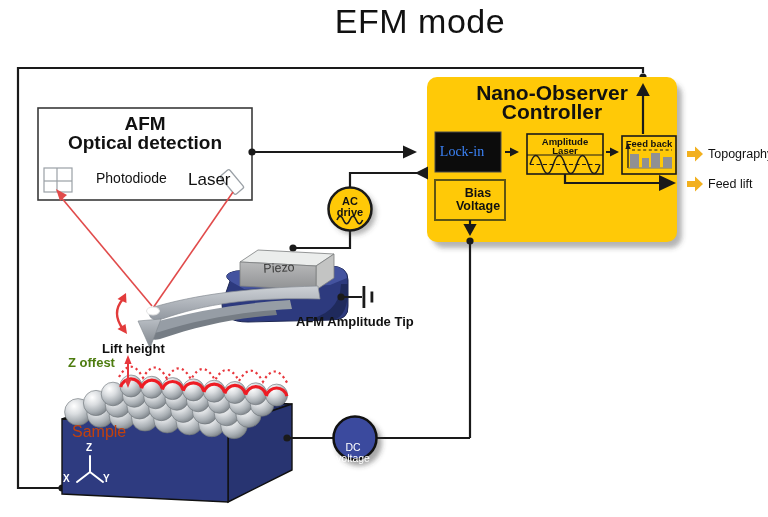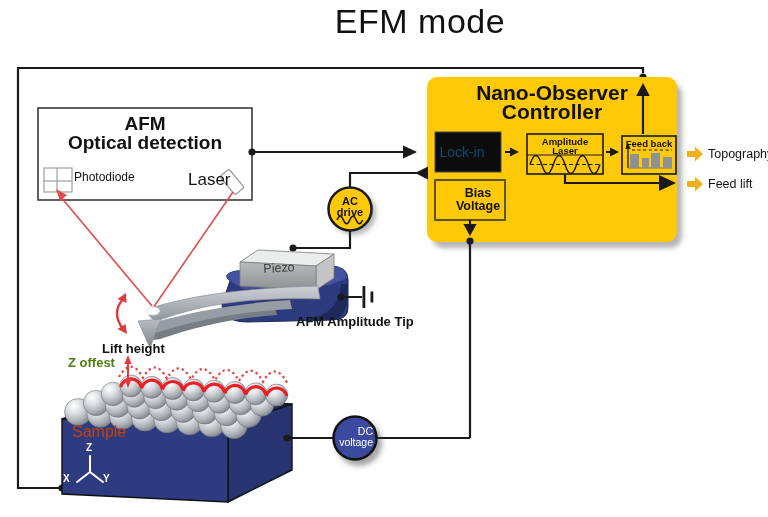--- a/index.html
+++ b/index.html
@@ -5,33 +5,33 @@
   html,body{margin:0;padding:0;background:#ffffff;}
   #stage{
     position:relative;width:768px;height:517px;overflow:hidden;
     font-family:"Liberation Sans", sans-serif;background:#ffffff;
   }
   #stage svg{position:absolute;left:0;top:0;}
   .lbl{position:absolute;color:#111;white-space:nowrap;}
   #title{left:240px;top:2px;width:360px;font-size:34px;font-weight:500;letter-spacing:.5px;text-align:center;}
   .afm-title{left:38px;width:214px;text-align:center;font-weight:bold;font-size:19px;line-height:1.0;}
   #afm-t1{top:114px;} #afm-t2{top:133px;}
-  #photodiode-label{left:74px;top:170px;font-size:12px;}
+  #photodiode-label{left:96px;top:170px;font-size:14px;}
   #laser-label{left:188px;top:170px;font-size:17px;}
   .ctl-title{left:427px;width:250px;text-align:center;font-weight:bold;font-size:21px;line-height:1.0;}
   #ctl-t1{top:82px;} #ctl-t2{top:101px;}
-  #lockin-label{left:435px;top:132px;width:54px;height:40px;display:flex;align-items:center;justify-content:center;color:#0c4a6e;font-size:14px;}
+  #lockin-label{left:435px;top:132px;width:54px;height:40px;display:flex;align-items:center;justify-content:center;color:#3b82f6;font-size:14px;font-family:Liberation Serif, serif;}
   .amp-lbl{left:527px;width:76px;text-align:center;font-weight:bold;font-size:9.5px;line-height:1.0;}
   #amp-t1{top:137px;} #amp-t2{top:146px;}
   #feedback-label{left:622px;top:138px;width:54px;text-align:center;font-weight:bold;font-size:9.5px;}
   .bias-lbl{left:435px;width:86px;text-align:center;font-weight:bold;font-size:12.5px;line-height:1.0;}
   #bias-t1{top:187px;} #bias-t2{top:200px;}
   .ac-lbl{left:328px;width:44px;text-align:center;font-weight:bold;font-size:11px;line-height:1.0;}
   #ac-t1{top:196px;} #ac-t2{top:207px;}
-  .dc-lbl{left:333px;width:40px;text-align:right;color:#fff;font-size:10.5px;line-height:1.0;}
+  .dc-lbl{left:333px;width:40px;text-align:center;color:#fff;font-size:10.5px;line-height:1.0;margin-top:16px;}
   #dc-t1{top:426px;} #dc-t2{top:437px;}
   #topography-label{left:708px;top:147px;font-size:12.5px;}
   #phase-lift-label{left:708px;top:177px;font-size:12.5px;}
   #piezo-label{left:244px;top:261px;width:70px;text-align:center;font-size:12.5px;color:#3c3c3c;transform:rotate(-3deg);}
   #tip-label{left:296px;top:314px;font-weight:bold;font-size:13px;}
   #lift-height-label{left:59px;top:341px;font-weight:bold;font-size:13px;padding-left:43px;}
   #z-offset-label{left:68px;top:355px;font-weight:bold;font-size:13px;color:#4d7c0f;}
   #sample-label{left:72px;top:423px;font-size:16px;color:#c2410c;}
   .axis-lbl{color:#fff;font-weight:bold;font-size:10px;}
   #axis-z{left:86px;top:442px;} #axis-x{left:63px;top:473px;} #axis-y{left:103px;top:473px;}

